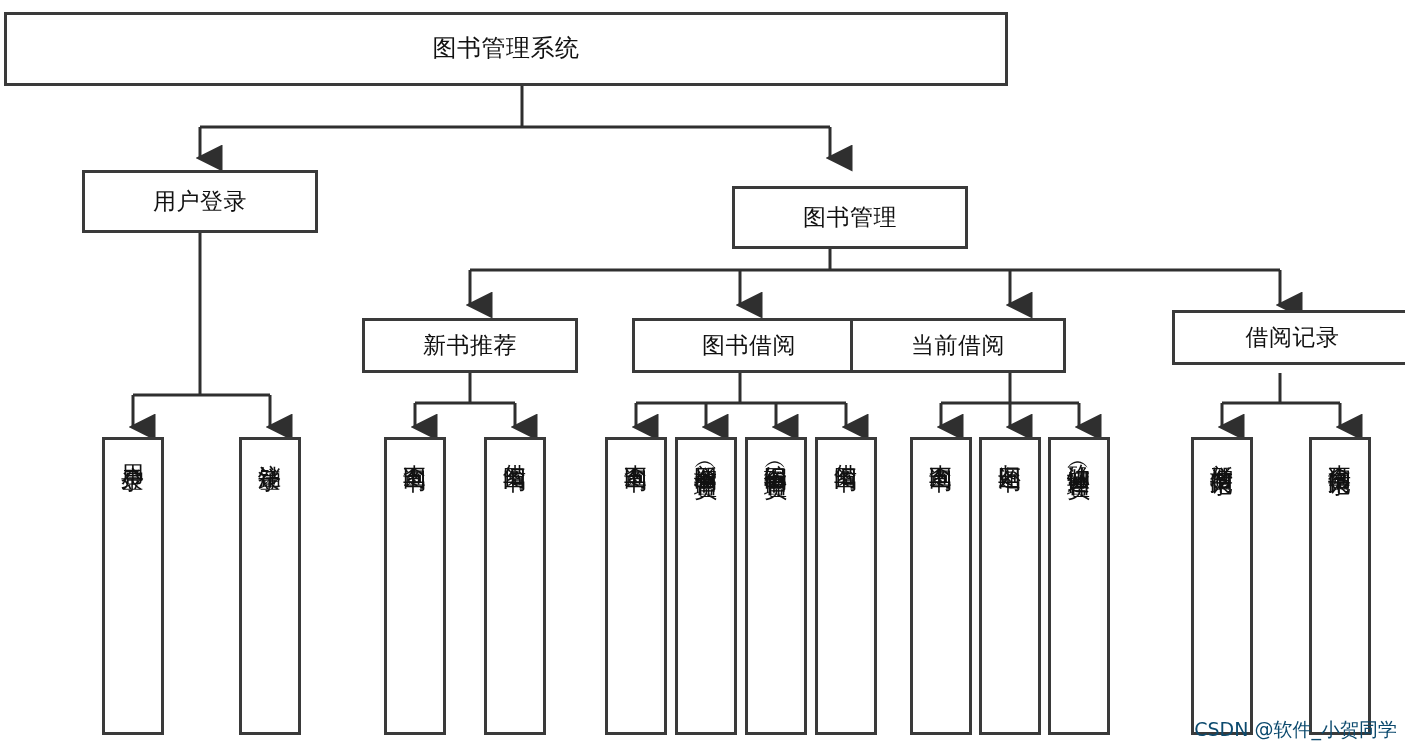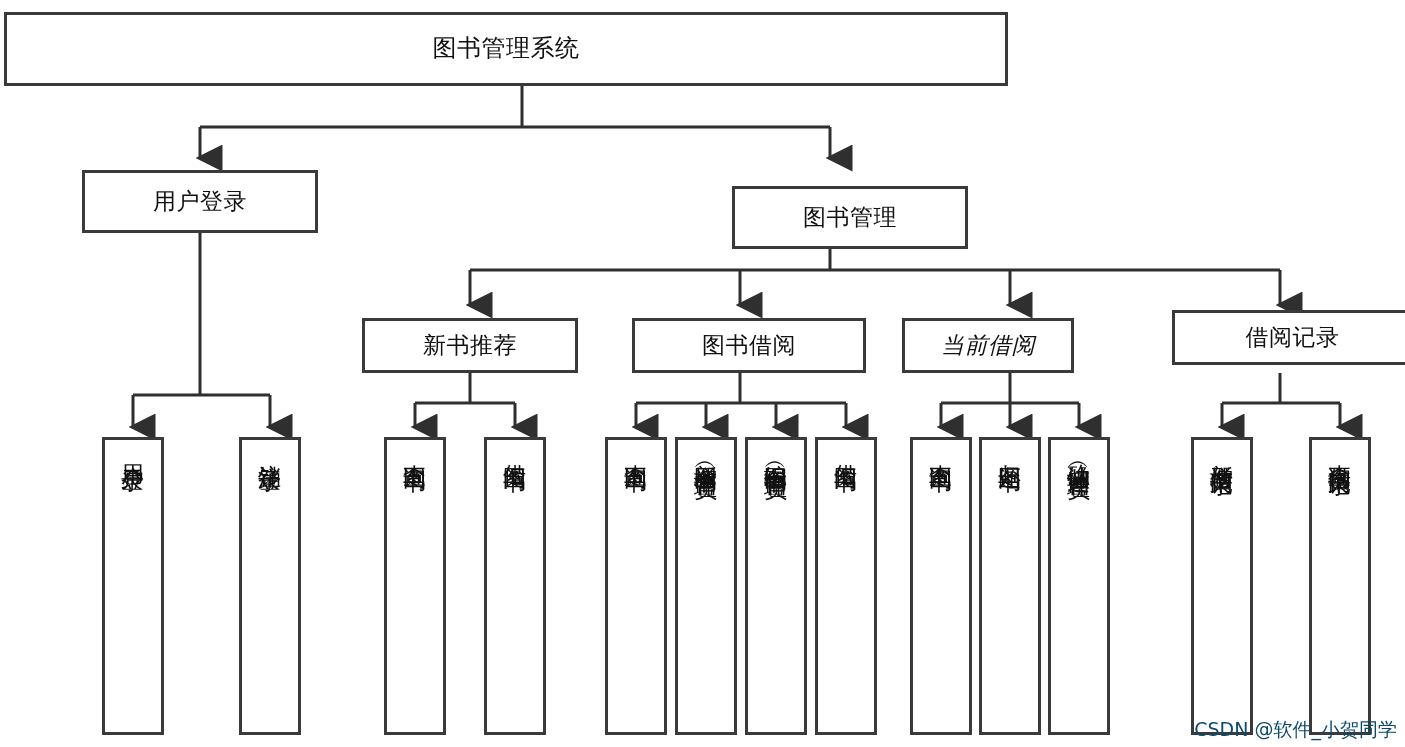--- a/index.html
+++ b/index.html
@@ -132,21 +132,21 @@
   <div class="node" style="left:712px; top:186px; width:236px; height:63px;margin-left:20px;">
     <span class="label">图书管理</span>
   </div>
 
   <div class="node" style="left:362px; top:318px; width:216px; height:55px;align-items:center;">
     <span class="label">新书推荐</span>
   </div>
   <div class="node" style="left:632px; top:318px; width:234px; height:55px;">
     <span class="label">图书借阅</span>
   </div>
-  <div class="node" style="left:902px; top:318px; width:172px; height:55px;font-style:italic;">
+  <div class="node" style="left:850px; top:318px; width:216px; height:55px;">
     <span class="label">当前借阅</span>
   </div>
   <div class="node" style="left:1172px; top:310px; width:241px; height:55px;">
     <span class="label">借阅记录</span>
   </div>
 
   <div class="node vert" style="left:102px; top:437px; width:62px; height:298px;">
     <span class="label">用户登录</span>
   </div>
   <div class="node vert" style="left:239px; top:437px; width:62px; height:298px;">

